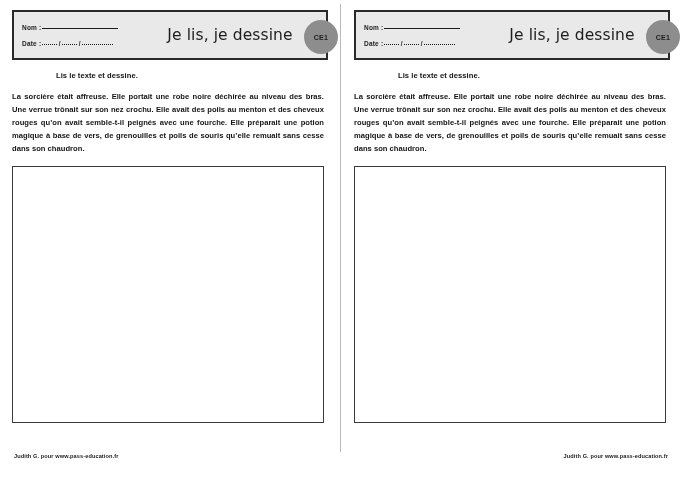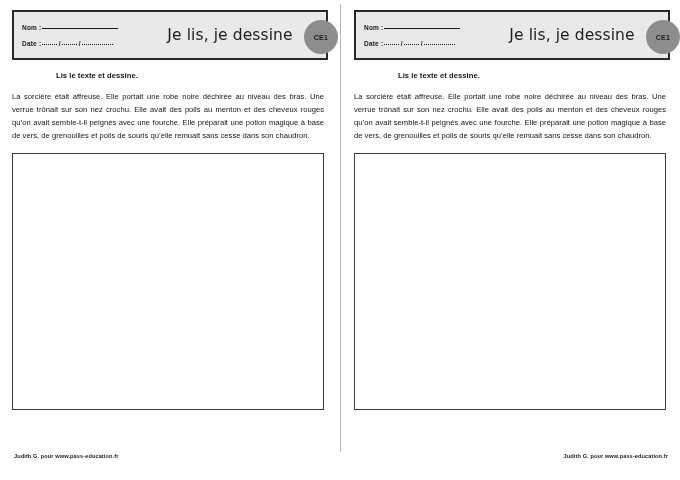--- a/index.html
+++ b/index.html
@@ -126,21 +126,21 @@
     margin-top: 11px;
     font-size: 7.6px;
     font-weight: bold;
     color: #141414;
     letter-spacing: .05px;
     margin-left: 44px;
   }
   .story {
     margin-top: 10px;
     font-size: 7.6px;
-    font-weight: normal;
+    font-weight: bold;
     color: #141414;
     line-height: 1.72;
     text-align: justify;
     letter-spacing: .02px;
     width: 312px;
   }
 
   
   .drawbox {
     margin-top: 11px;

